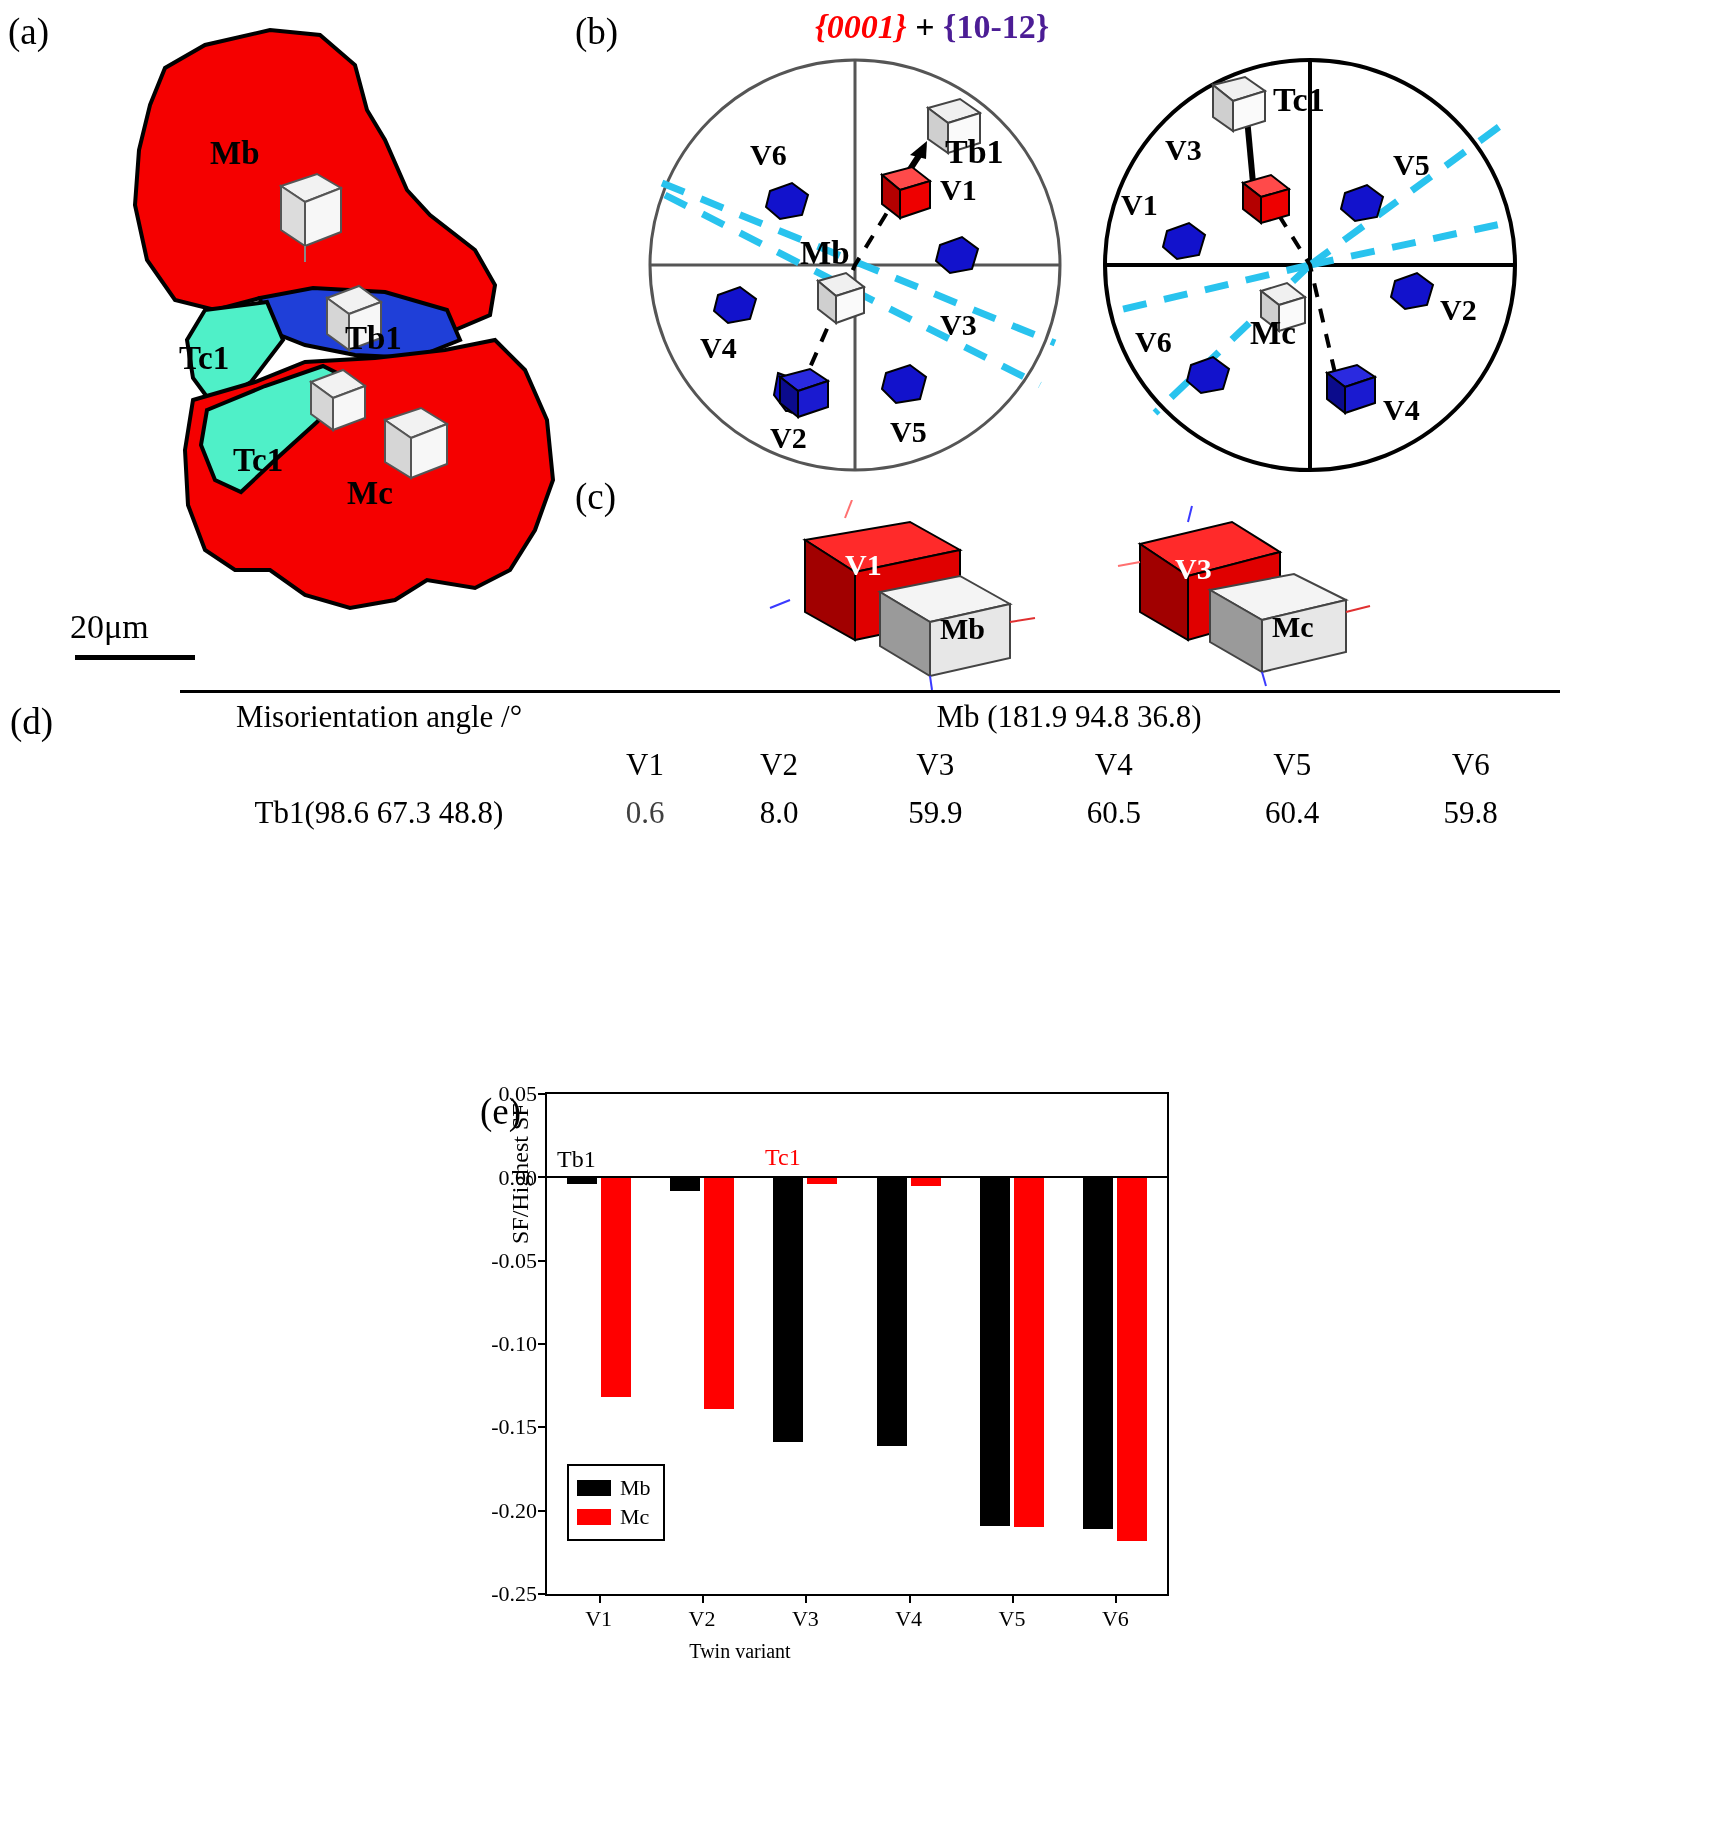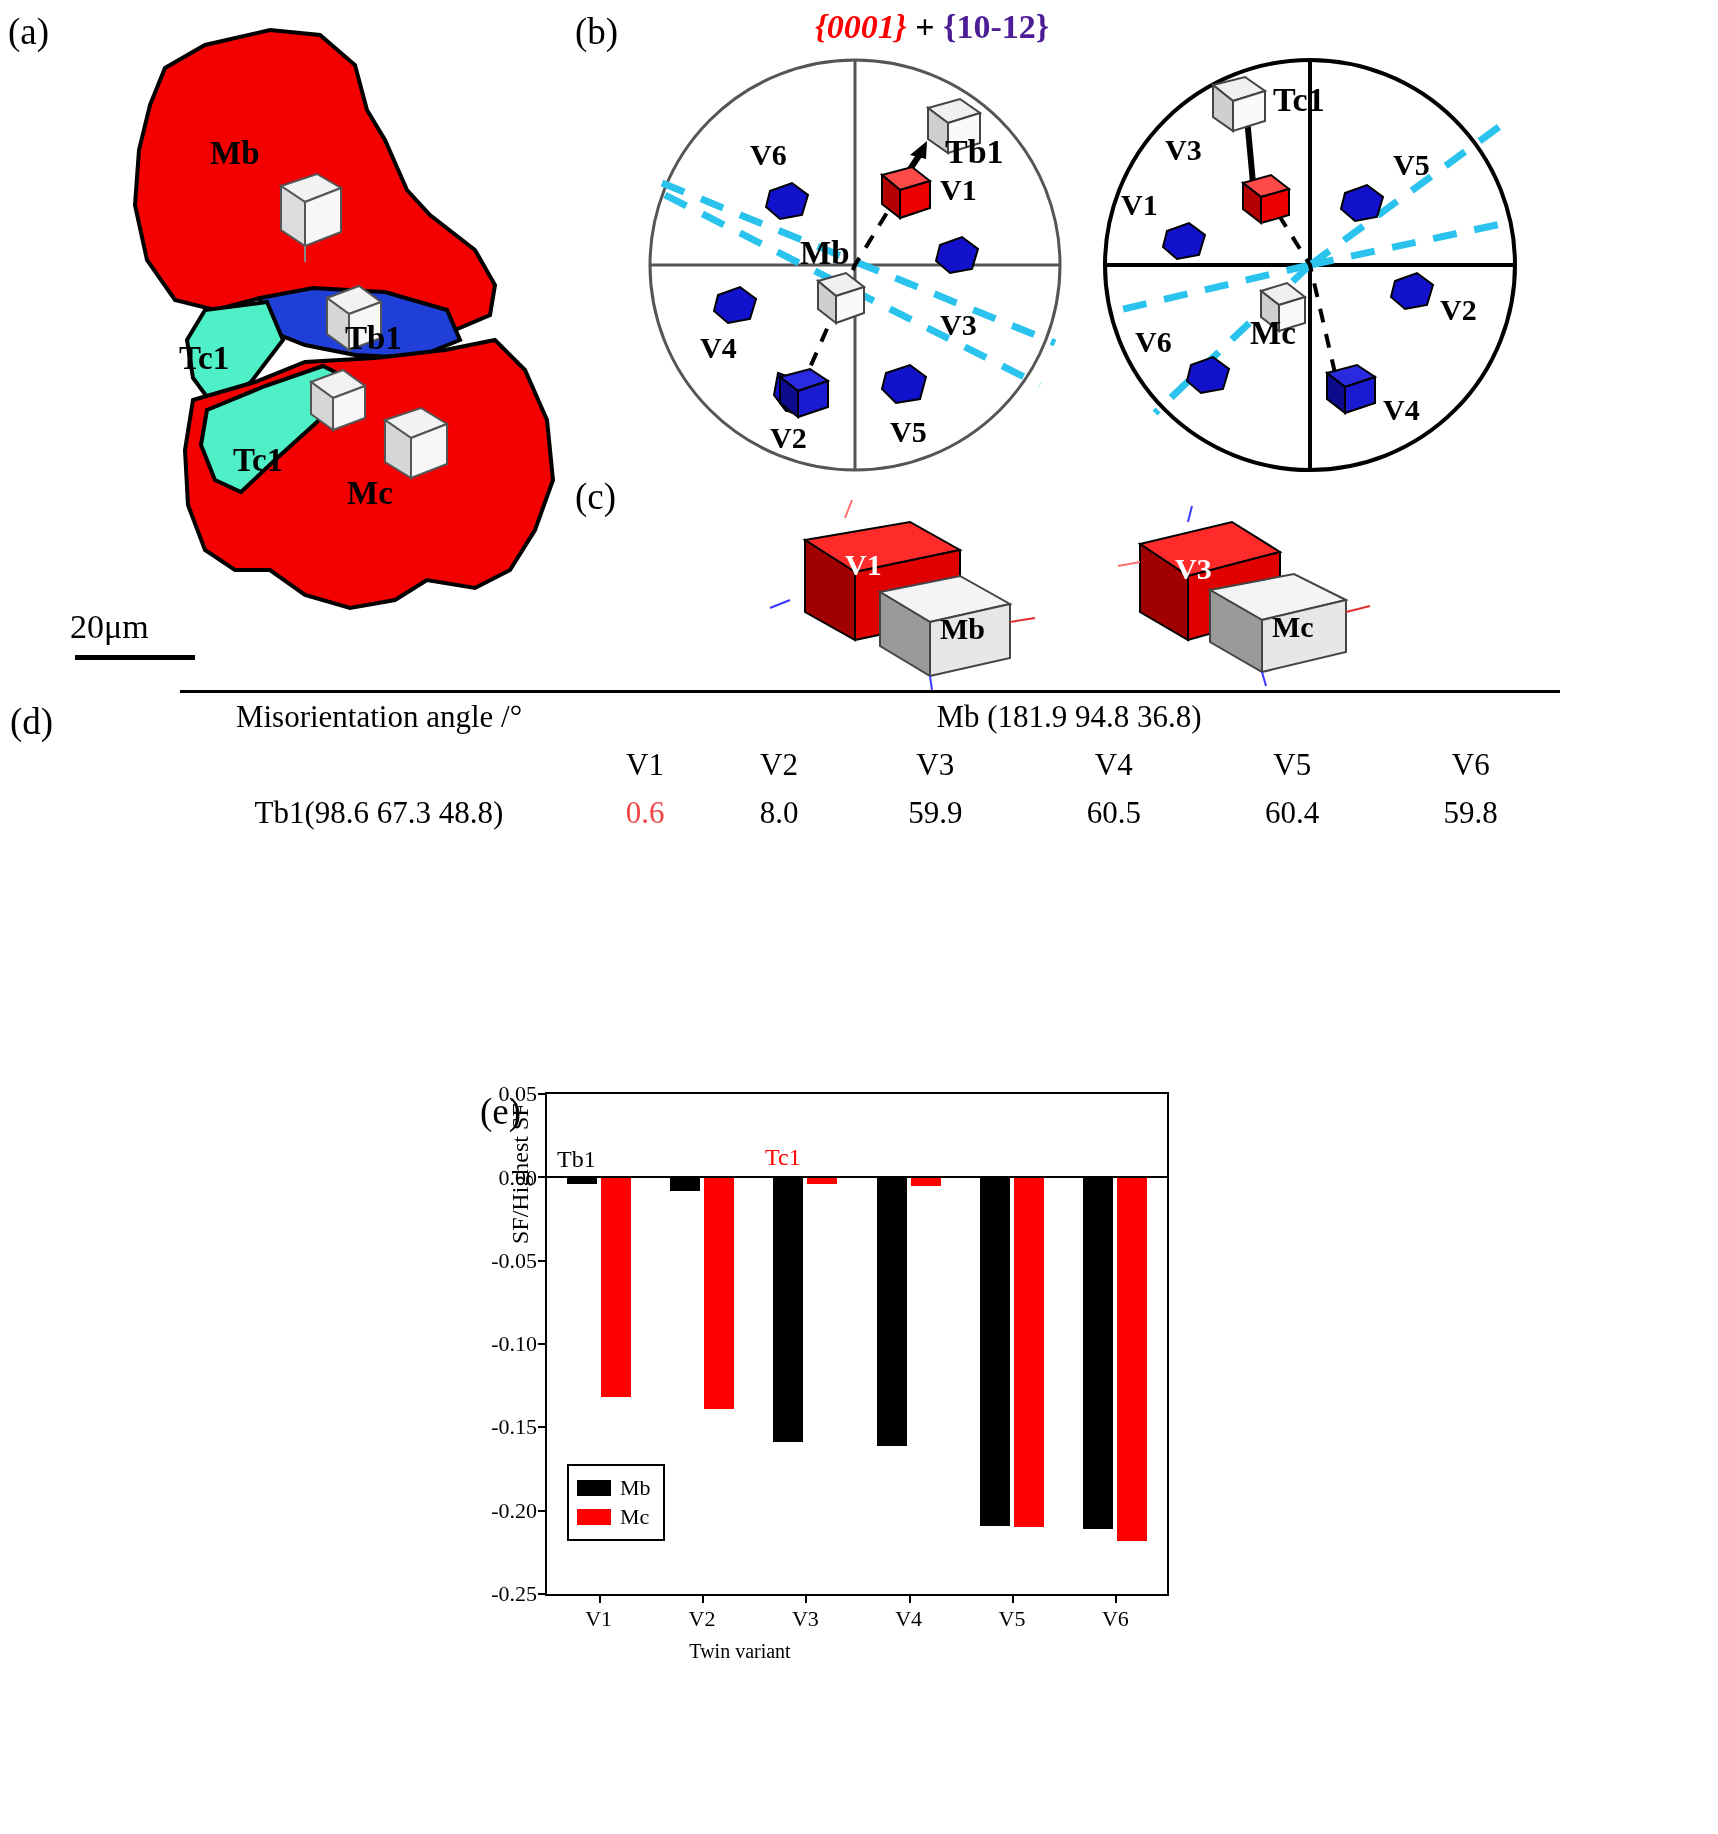--- a/index.html
+++ b/index.html
@@ -110,21 +110,21 @@
     top: 0px;
     width: 1380px;
     border-collapse: collapse;
     font-size: 31px;
     font-family: "Liberation Serif", serif;
   }
   #tbl td { padding: 6px 4px; text-align: center; }
   .rule-top td { border-top: 3px solid #000; }
   .rule-bot td { border-bottom: 3px solid #000; }
   td.rowhead { text-align: center; width: 390px; }
-  td.redval { color: #ef4444; }
+  td.redval { color: #404040; }
 
   
   #panel-e {
     position: absolute;
     left: 430px;
     top: 1080px;
     width: 1100px;
     height: 750px;
   }
   #chart-frame {

